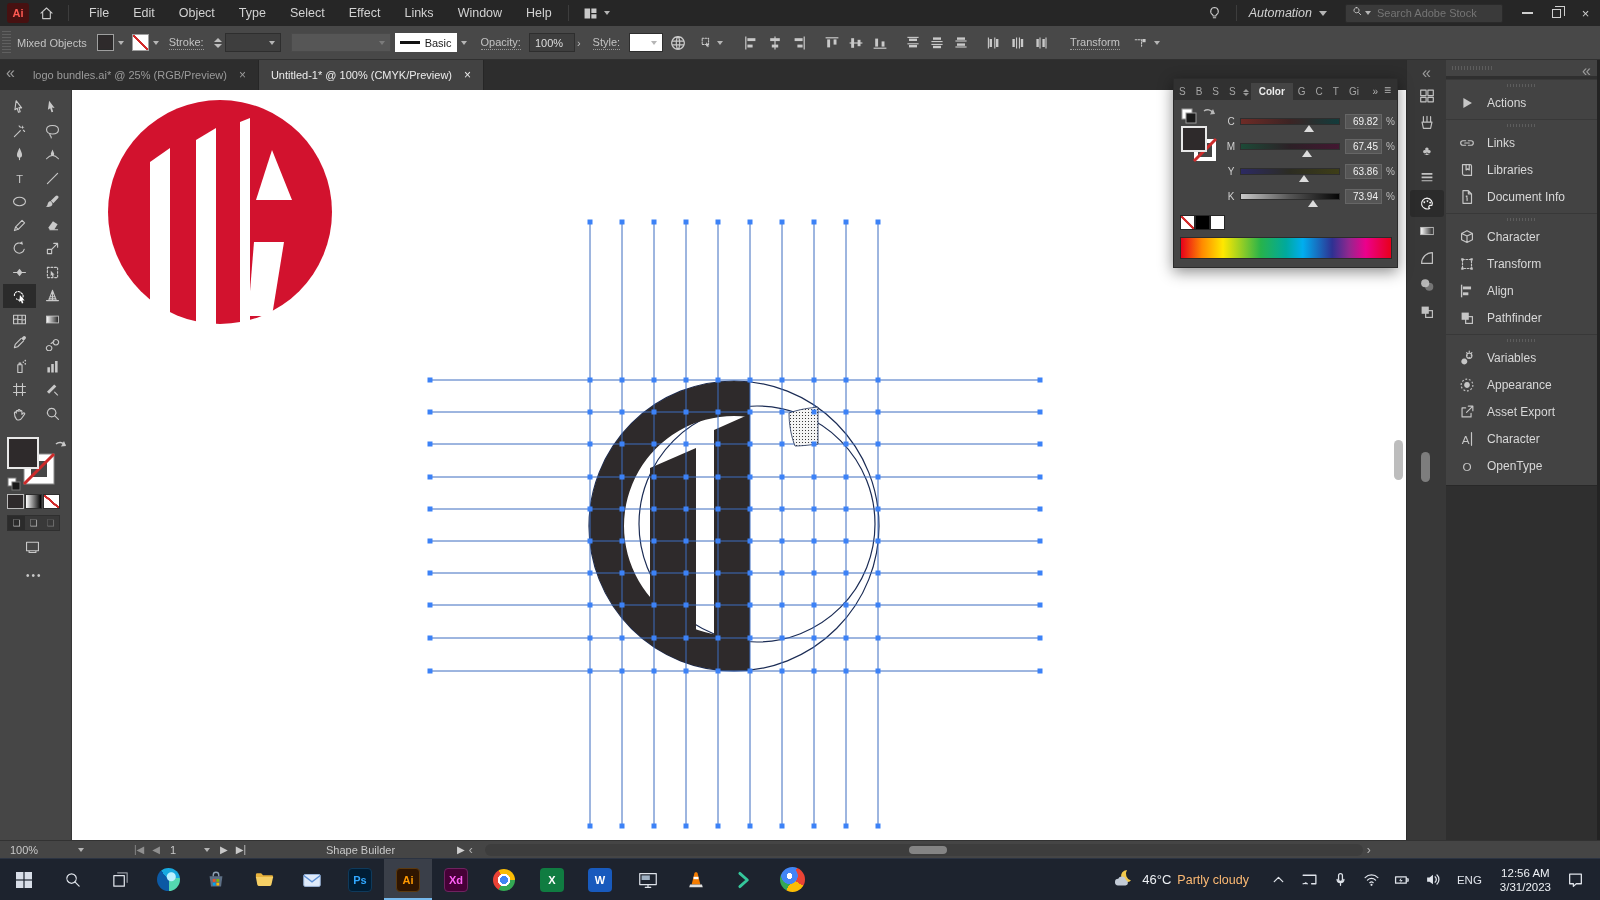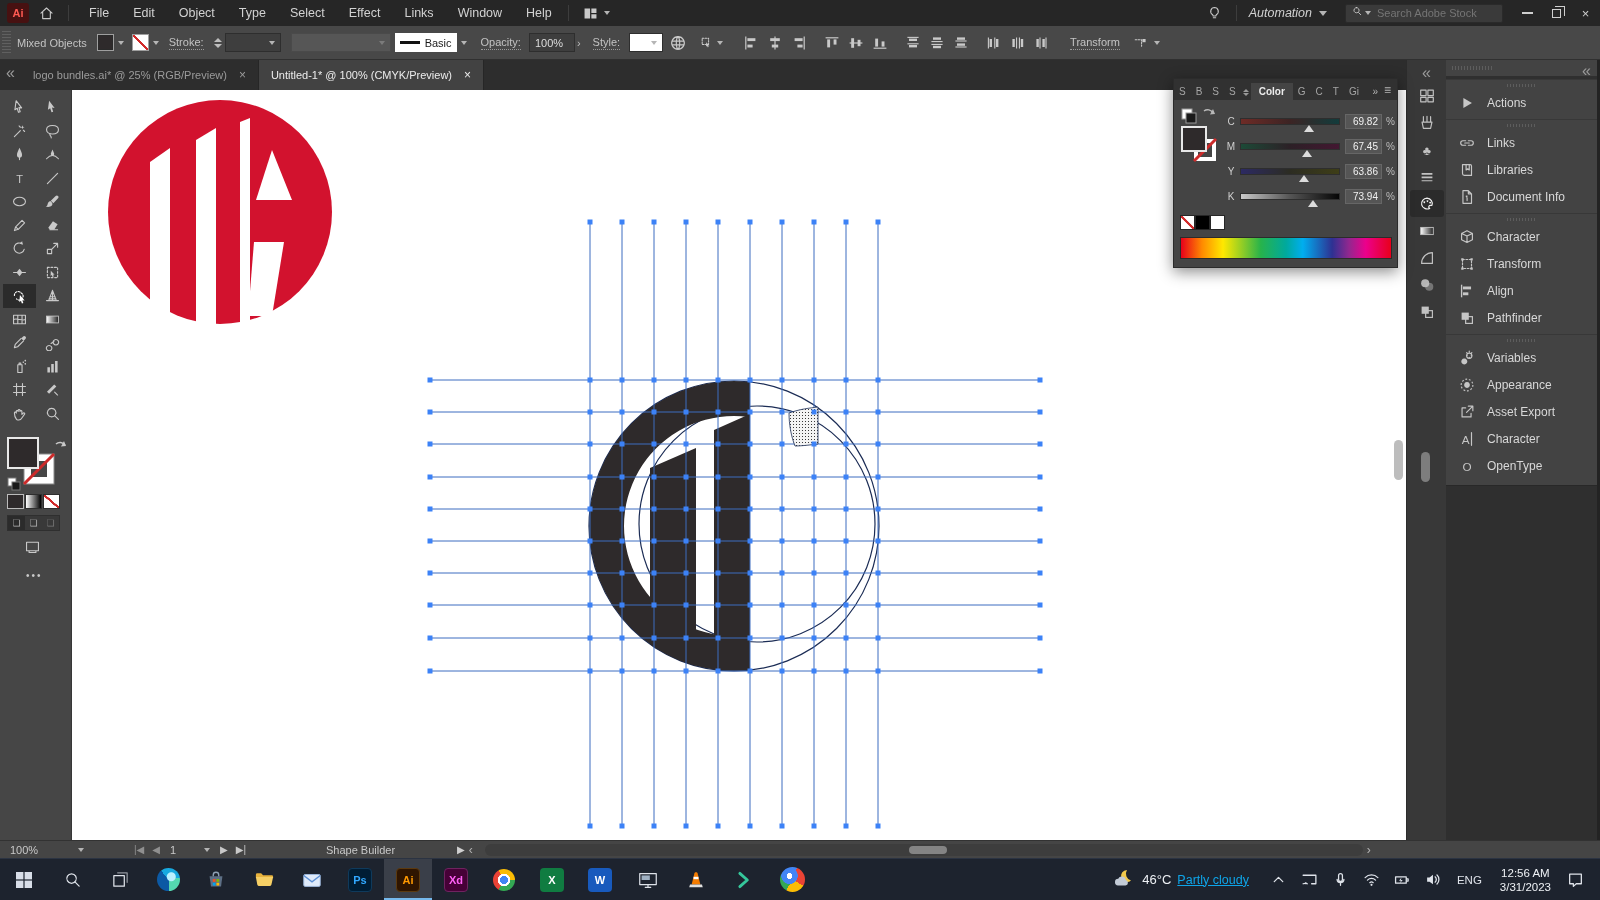--- a/index.html
+++ b/index.html
@@ -146,21 +146,21 @@
     conic-gradient(from -150deg,#ea4335 0 120deg,#fbbc05 0 240deg,#34a853 0 360deg);}
   .color-ball{width:25px;height:25px;border-radius:50%;
     background:radial-gradient(circle at 38% 35%,#ffffff 0 3px,#4285f4 3px 8px,rgba(0,0,0,0) 8.5px),
     conic-gradient(from 20deg,#ea4335 0 100deg,#fbbc05 0 190deg,#34a853 0 280deg,#4285f4 0 360deg);}
   .edge-ball{width:23px;height:23px;border-radius:50%;
     background:radial-gradient(circle at 62% 38%,#b9f0ff 0 4px,rgba(0,0,0,0) 5px),
     conic-gradient(from 180deg,#0c59a4 0 140deg,#17a9e0 0 260deg,#54d7b0 0 360deg);}
   #tray{margin-left:auto;display:flex;align-items:center;padding-right:6px;}
   #weather{display:flex;align-items:center;margin-right:14px;}
   #weather .temp{font-size:13px;margin:0 6px 0 7px;color:#eef1f5;}
-  #weather .desc{font-size:12.5px;color:#0ea5e9;text-decoration:underline;}
+  #weather .desc{font-size:12.5px;color:#fdba74;}
   .tray-ic{margin:0 7px;display:flex;align-items:center;color:#dfe3ea;}
   #lang{font-size:11.5px;margin:0 8px;}
   #clock{text-align:center;font-size:11.5px;line-height:14px;margin:0 10px;color:#eef1f5;}
   #notif{margin:0 10px 0 6px;}
 </style>
 </head>
 <body>
 <svg width="0" height="0" style="position:absolute">
     <defs>
       <linearGradient id="icograd" x1="0" y1="0" x2="1" y2="0">

